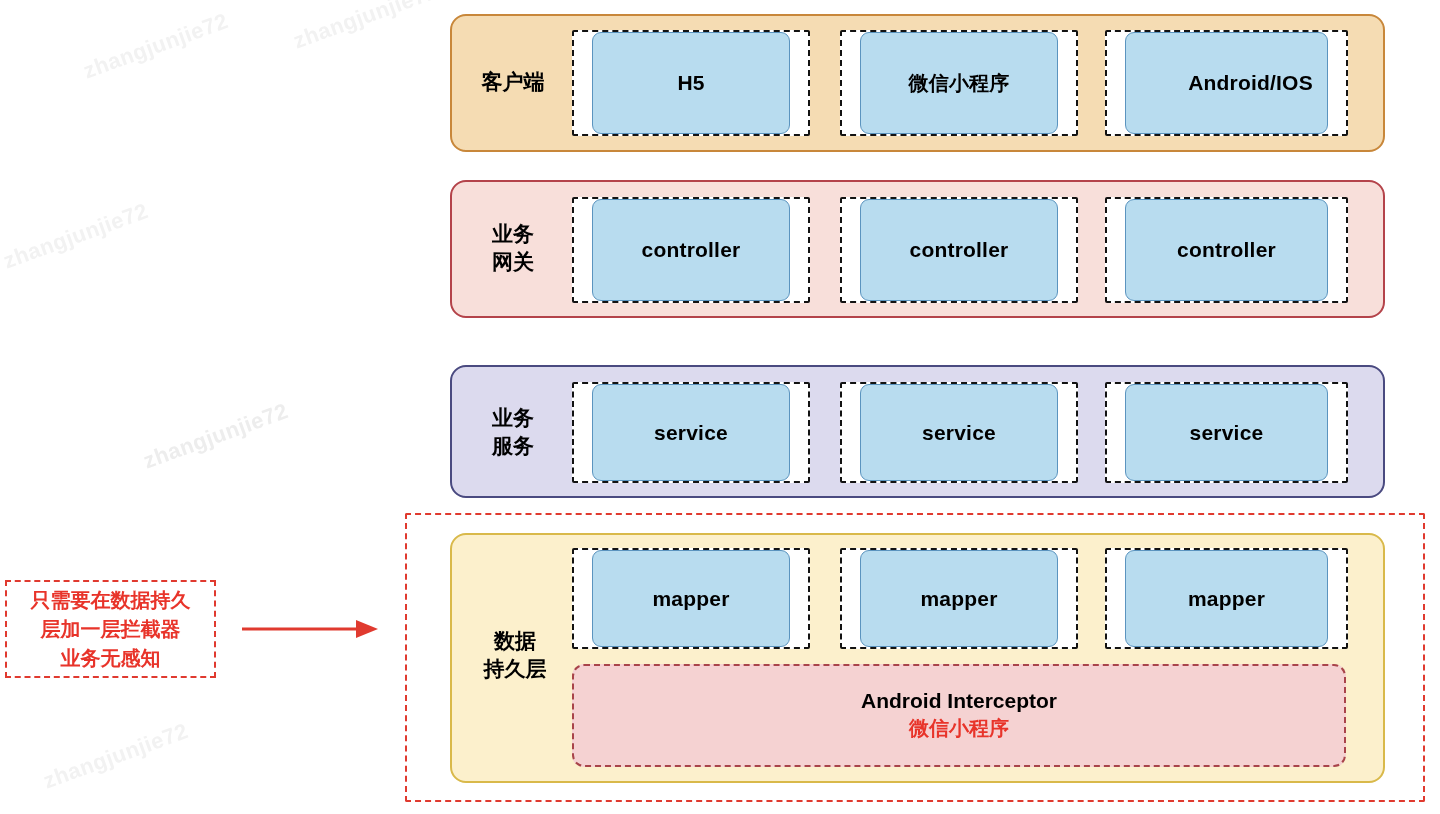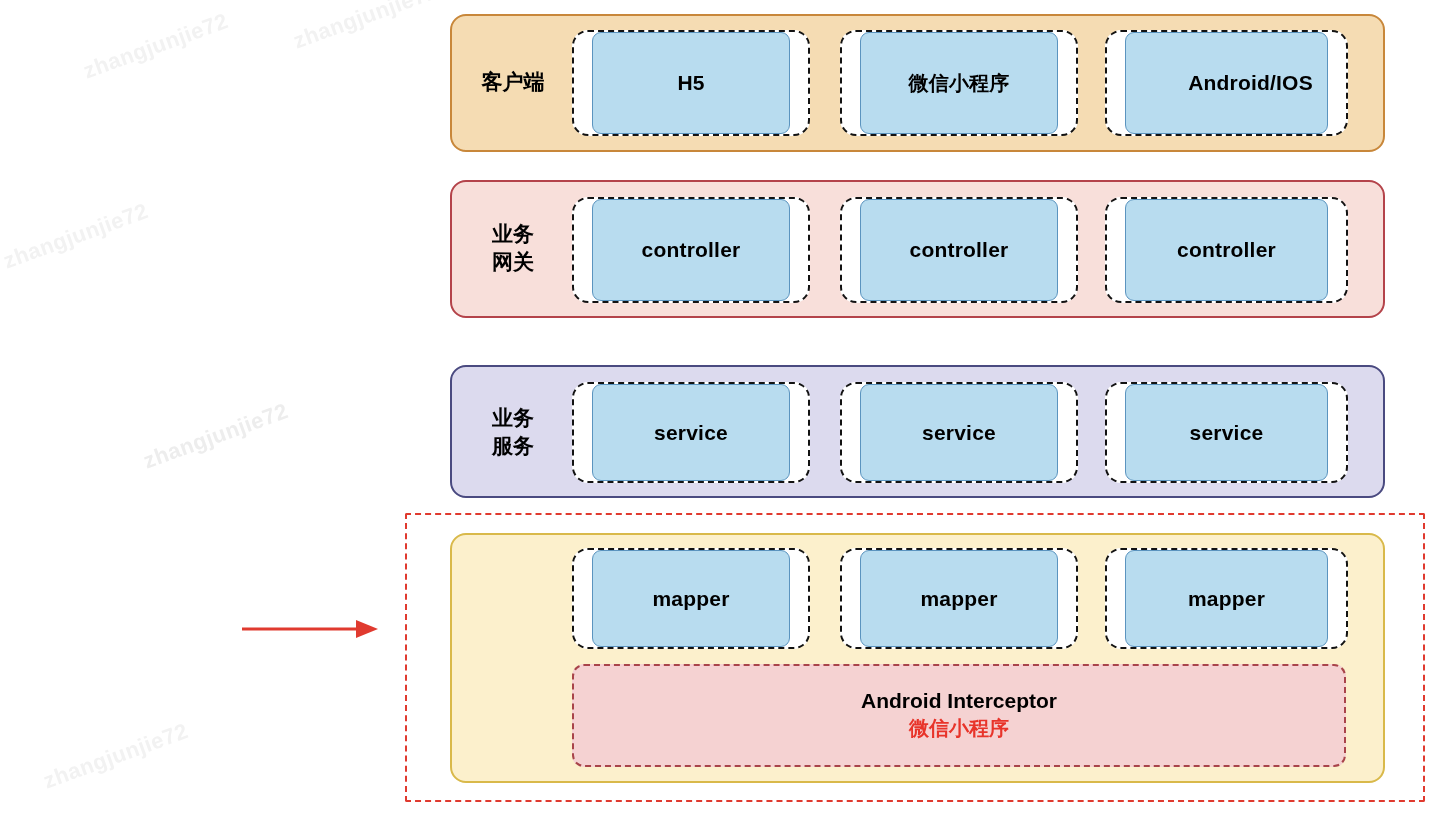--- a/index.html
+++ b/index.html
@@ -63,21 +63,21 @@
     color: #000;
     white-space: pre-line;
   }
 
   
   .node-wrap {
     position: absolute;
     box-sizing: border-box;
     background: #ffffff;
     border: 2.5px dashed #121212;
-    border-radius: 16px;
+    border-radius: 2px;
     display: flex;
     align-items: center;
     justify-content: center;
   }
 
   
   .node {
     box-sizing: border-box;
     width: 100%;
     height: 100%;
@@ -203,35 +203,42 @@
   <div class="node-wrap" style="left:840px; top:382px; width:238px; height:101px;">
     <div class="node" style="margin:15px 18px;">service</div>
   </div>
   <div class="node-wrap" style="left:1105px; top:382px; width:243px; height:101px;">
     <div class="node" style="margin:15px 18px;">service</div>
   </div>
 
   <div class="red-region" style="left:405px; top:513px; width:1020px; height:289px;"></div>
 
   <div class="band band-data" style="left:450px; top:533px; width:935px; height:250px;"></div>
+  <div class="band-label" style="left:460px; top:627px; width:110px;">数据
+持久层</div>
 
   <div class="node-wrap" style="left:572px; top:548px; width:238px; height:101px;">
     <div class="node" style="margin:15px 18px;">mapper</div>
   </div>
   <div class="node-wrap" style="left:840px; top:548px; width:238px; height:101px;">
     <div class="node" style="margin:15px 18px;">mapper</div>
   </div>
   <div class="node-wrap" style="left:1105px; top:548px; width:243px; height:101px;">
     <div class="node" style="margin:15px 18px;">mapper</div>
   </div>
 
   <div class="interceptor" style="left:572px; top:664px; width:774px; height:103px;">
     <div class="interceptor-title">Android Interceptor</div>
     <div class="interceptor-sub">微信小程序</div>
   </div>
 
+  <div class="annotation" style="left:5px; top:580px; width:211px; height:98px;">
+    <span class="annotation-line">只需要在数据持久</span>
+    <span class="annotation-line">层加一层拦截器</span>
+    <span class="annotation-line">业务无感知</span>
+  </div>
 
   <svg class="arrow" style="left:240px; top:600px;" width="140" height="60" viewBox="0 0 140 60">
     <line x1="2" y1="29" x2="118" y2="29" stroke="#e03a2f" stroke-width="3"></line>
     <polygon points="116,20 138,29 116,38" fill="#e03a2f"></polygon>
   </svg>
 
 </div>
 
 </body></html>

